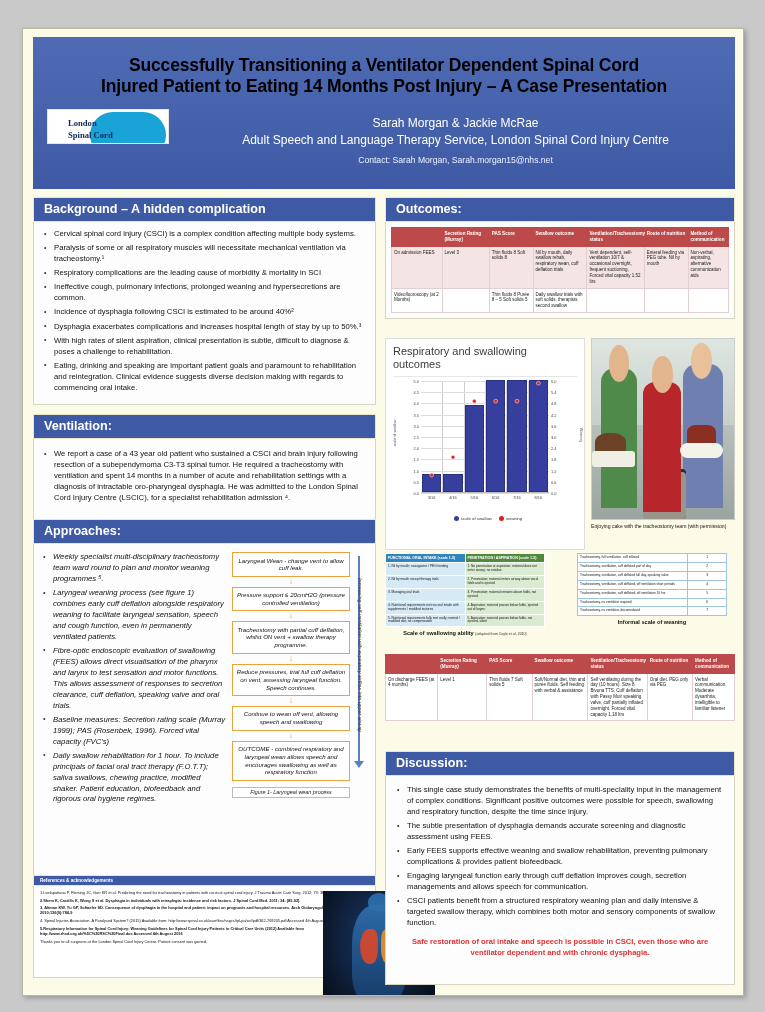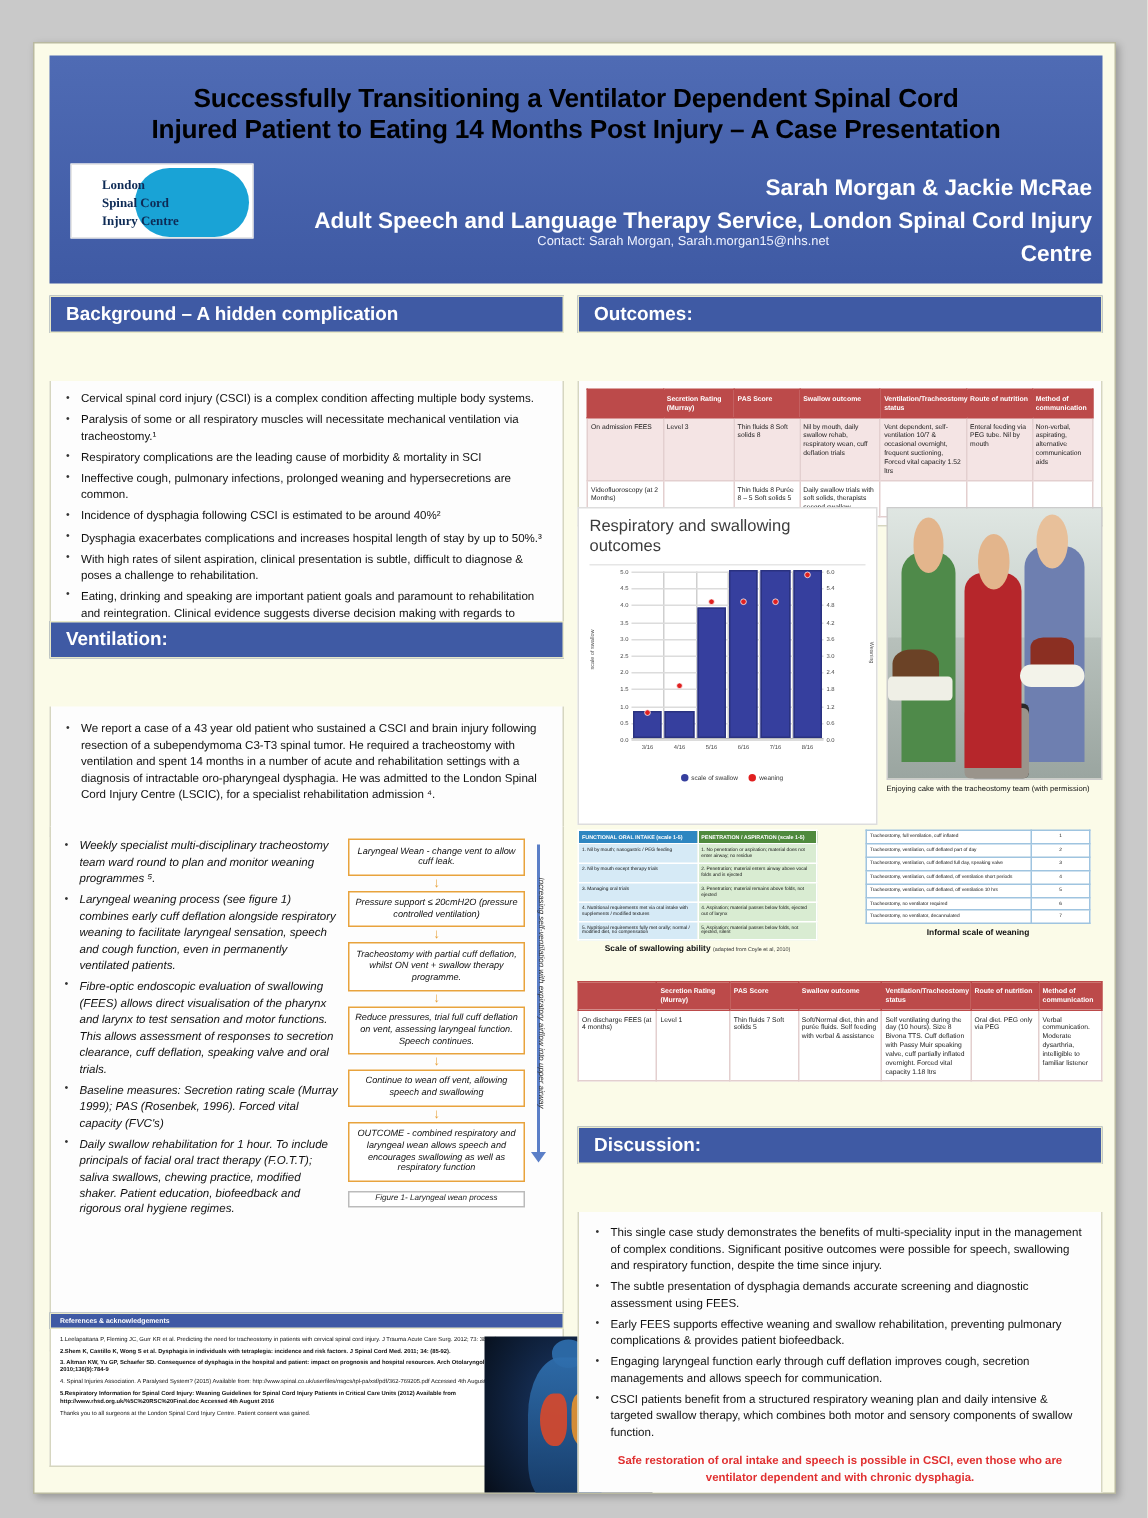--- a/index.html
+++ b/index.html
@@ -27,55 +27,55 @@
     border: 1px solid #2e4party;
   }
   .title {
     color: #000; font-weight: bold; text-align: center;
     font-size: 17.5px; line-height: 1.22;
     padding: 18px 16px 0 16px;
     letter-spacing: -0.15px;
   }
   .logo {
     position: absolute; left: 14px; top: 72px;
-    width: 122px; height: 50px;
+    width: 122px; height: 35px;
     background: #fff; border: 1px solid #e6e6e6;
     overflow: hidden;
   }
   .logo .bars { position:absolute; left:3px; top:3px; width:14px; height:44px; display:flex; }
   .logo .bars i { display:block; width:2px; height:100%; }
   .logo .blob {
     position:absolute; right:2px; top:2px; width:76px; height:46px;
     background:#19a3d6; border-radius: 40px 40px 40px 40px;
   }
   .logo .ltext {
     position:absolute; left:20px; top:8px;
     font-family:"Liberation Serif", serif; font-size:8.6px;
     line-height:1.38; color:#0d2a55; font-weight:bold; z-index:3;
   }
   .authors {
     position:absolute; left:150px; top:78px; width:545px;
-    text-align:right; color:#fff; font-weight:bold; font-size:15px;
+    text-align:center; color:#fff; font-weight:normal; font-size:12px;
     line-height:1.45;
   }
   .contact {
     position:absolute; left:150px; top:118px; width:545px;
     text-align:center; color:#eef2ff; font-size:8.6px;
   }
   
   .panel { position:absolute; }
   .panel-head {
     background:#3f5aa4; color:#fff;
     font-size:12.6px; font-weight:bold;
     padding:4px 10px 5px 10px;
     border:1px solid #e8e8c8;
   }
   .panel-body {
     background:#fdfdfd; border:1px solid #d6d6c0;
-    border-top:none; padding:7px 9px 7px 9px;margin-top:32px;
+    border-top:none; padding:7px 9px 7px 9px;
   }
   ul.bl { list-style:none; }
   ul.bl > li {
     position:relative; padding-left:11px;
     font-size:7.7px; line-height:1.42; color:#111;
     margin-bottom:3.2px; text-align:left;
   }
   ul.bl > li:before {
     content:"•"; position:absolute; left:1px; top:-0.5px; font-size:7px; color:#333;
   }
@@ -292,20 +292,21 @@
   <div class="panel" style="left:10px; top:385px; width:343px;">
     <div class="panel-head">Ventilation:</div>
     <div class="panel-body" style="height:87px; padding-top:10px;">
       <ul class="bl">
         <li>We report a case of a 43 year old patient who sustained a CSCI and brain injury following resection of a subependymoma C3-T3 spinal tumor. He required a tracheostomy with ventilation and spent 14 months in a number of acute and rehabilitation settings with a diagnosis of intractable oro-pharyngeal dysphagia. He was admitted to the London Spinal Cord Injury Centre (LSCIC), for a specialist rehabilitation admission ⁴.</li>
       </ul>
     </div>
   </div>
 
   <div class="panel" style="left:10px; top:490px; width:343px;">
+    <div class="panel-head">Approaches:</div>
     <div class="panel-body" style="height:350px; padding:8px 8px;font-style:italic;">
       <div class="appr-wrap">
         <div class="appr-left">
           <ul class="bl">
             <li>Weekly specialist multi-disciplinary tracheostomy team ward round to plan and monitor weaning programmes ⁵.</li>
             <li>Laryngeal weaning process (see figure 1) combines early cuff deflation alongside respiratory weaning to facilitate laryngeal sensation, speech and cough function, even in permanently ventilated patients.</li>
             <li>Fibre-optic endoscopic evaluation of swallowing (FEES) allows direct visualisation of the pharynx and larynx to test sensation and motor functions. This allows assessment of responses to secretion clearance, cuff deflation, speaking valve and oral trials.</li>
             <li>Baseline measures: Secretion rating scale (Murray 1999); PAS (Rosenbek, 1996). Forced vital capacity (FVC's)</li>
             <li>Daily swallow rehabilitation for 1 hour. To include principals of facial oral tract therapy (F.O.T.T); saliva swallows, chewing practice, modified shaker. Patient education, biofeedback and rigorous oral hygiene regimes.</li>
           </ul>

